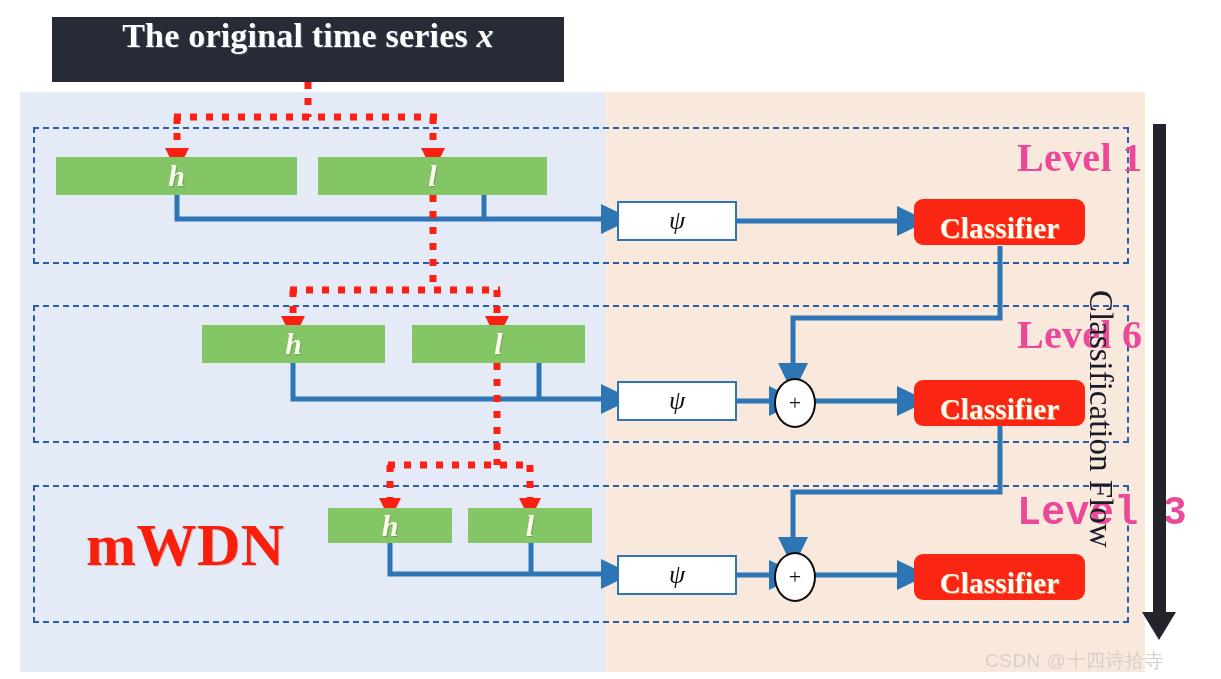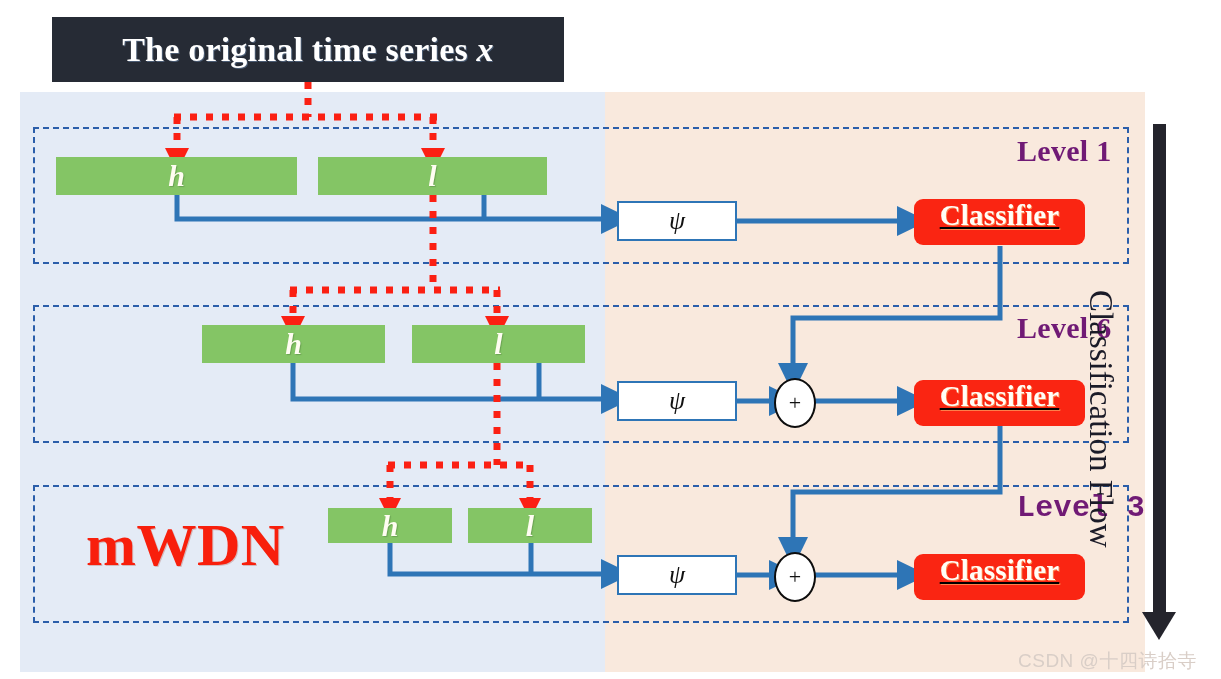--- a/index.html
+++ b/index.html
@@ -26,31 +26,31 @@
   .level-box{
     position:absolute;
     border:2.5px dashed #2b5eaa;
     box-sizing:border-box;
     background:transparent;
   }
   .level-label{
     position:absolute;
     font-family:"Liberation Serif",serif;
     font-weight:bold;
-    font-size:30px;
-    color:#701a75;
+    font-size:40px;
+    color:#ec4899;
     letter-spacing:0.3px;
     white-space:nowrap;
   }
 
   
   .title-banner{
     position:absolute;left:52px;top:17px;width:512px;height:65px;
     background:#262b35;
-    display:flex;align-items:center;justify-content:center;
+    display:flex;justify-content:center;
   }
   .title-banner span{
     color:#ffffff;font-weight:bold;font-size:34px;
     font-family:"Liberation Serif",serif;
     letter-spacing:0.2px;
     text-shadow:1px 1px 0 rgba(120,150,190,.45);
   }
   .title-banner .italic-x{font-style:italic;}
 
   
@@ -72,21 +72,21 @@
     display:flex;align-items:center;justify-content:center;
   }
   .psi-box span{
     font-family:"Liberation Serif",serif;
     font-style:italic;font-size:26px;color:#111;line-height:1;
   }
 
   
   .classifier{
     position:absolute;background:#fa2512;border-radius:9px;
-    display:flex;align-items:flex-start;justify-content:center;text-decoration:underline;
+    display:flex;align-items:flex-end;justify-content:center;
   }
   .classifier span{
     color:#fffef7;font-weight:bold;font-size:29px;
     font-family:"Liberation Serif",serif;
     letter-spacing:.2px;
     text-shadow:1px 1px 0 rgba(255,200,120,.55);
   }
 
   
   .plus-node{
@@ -121,21 +121,21 @@
     position:absolute;left:1119px;top:290px;
     width:300px;
     transform:rotate(90deg);
     transform-origin:left top;
     font-family:"Liberation Serif",serif;
     font-size:33px;color:#1b1b28;white-space:nowrap;
   }
 
   
   .watermark{
-    position:absolute;left:1018px;top:648px;
+    position:absolute;left:985px;top:648px;
     font-family:"Liberation Sans",sans-serif;
     font-size:19px;color:#d9cec7;white-space:nowrap;
     letter-spacing:.5px;
   }
 
   svg.wires{position:absolute;left:0;top:0;width:1221px;height:679px;overflow:visible;}
 </style>
 </head>
 <body>
 

